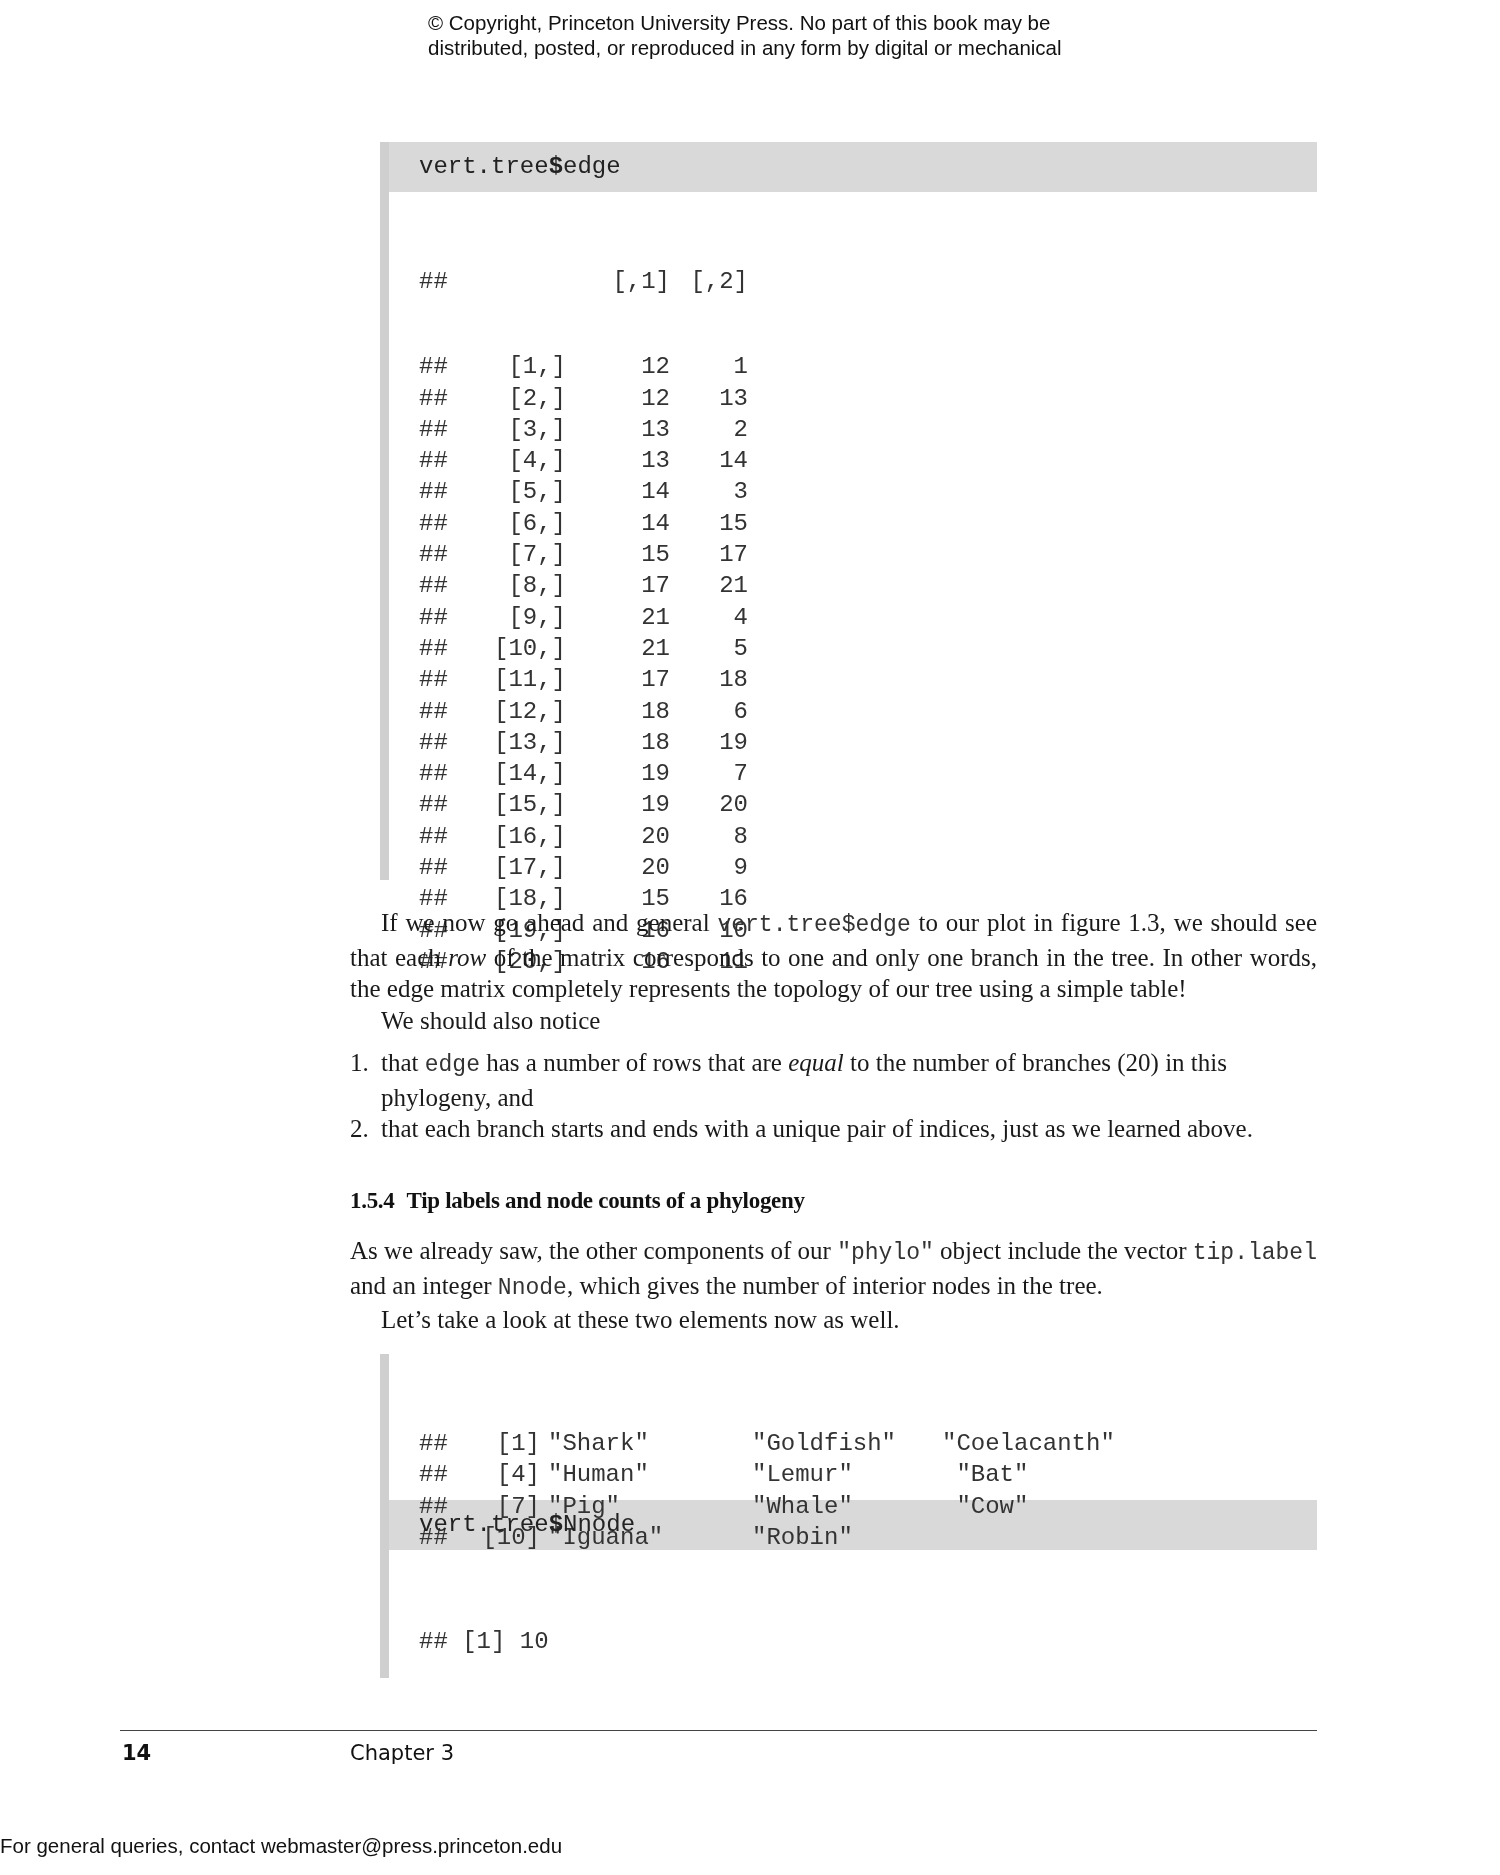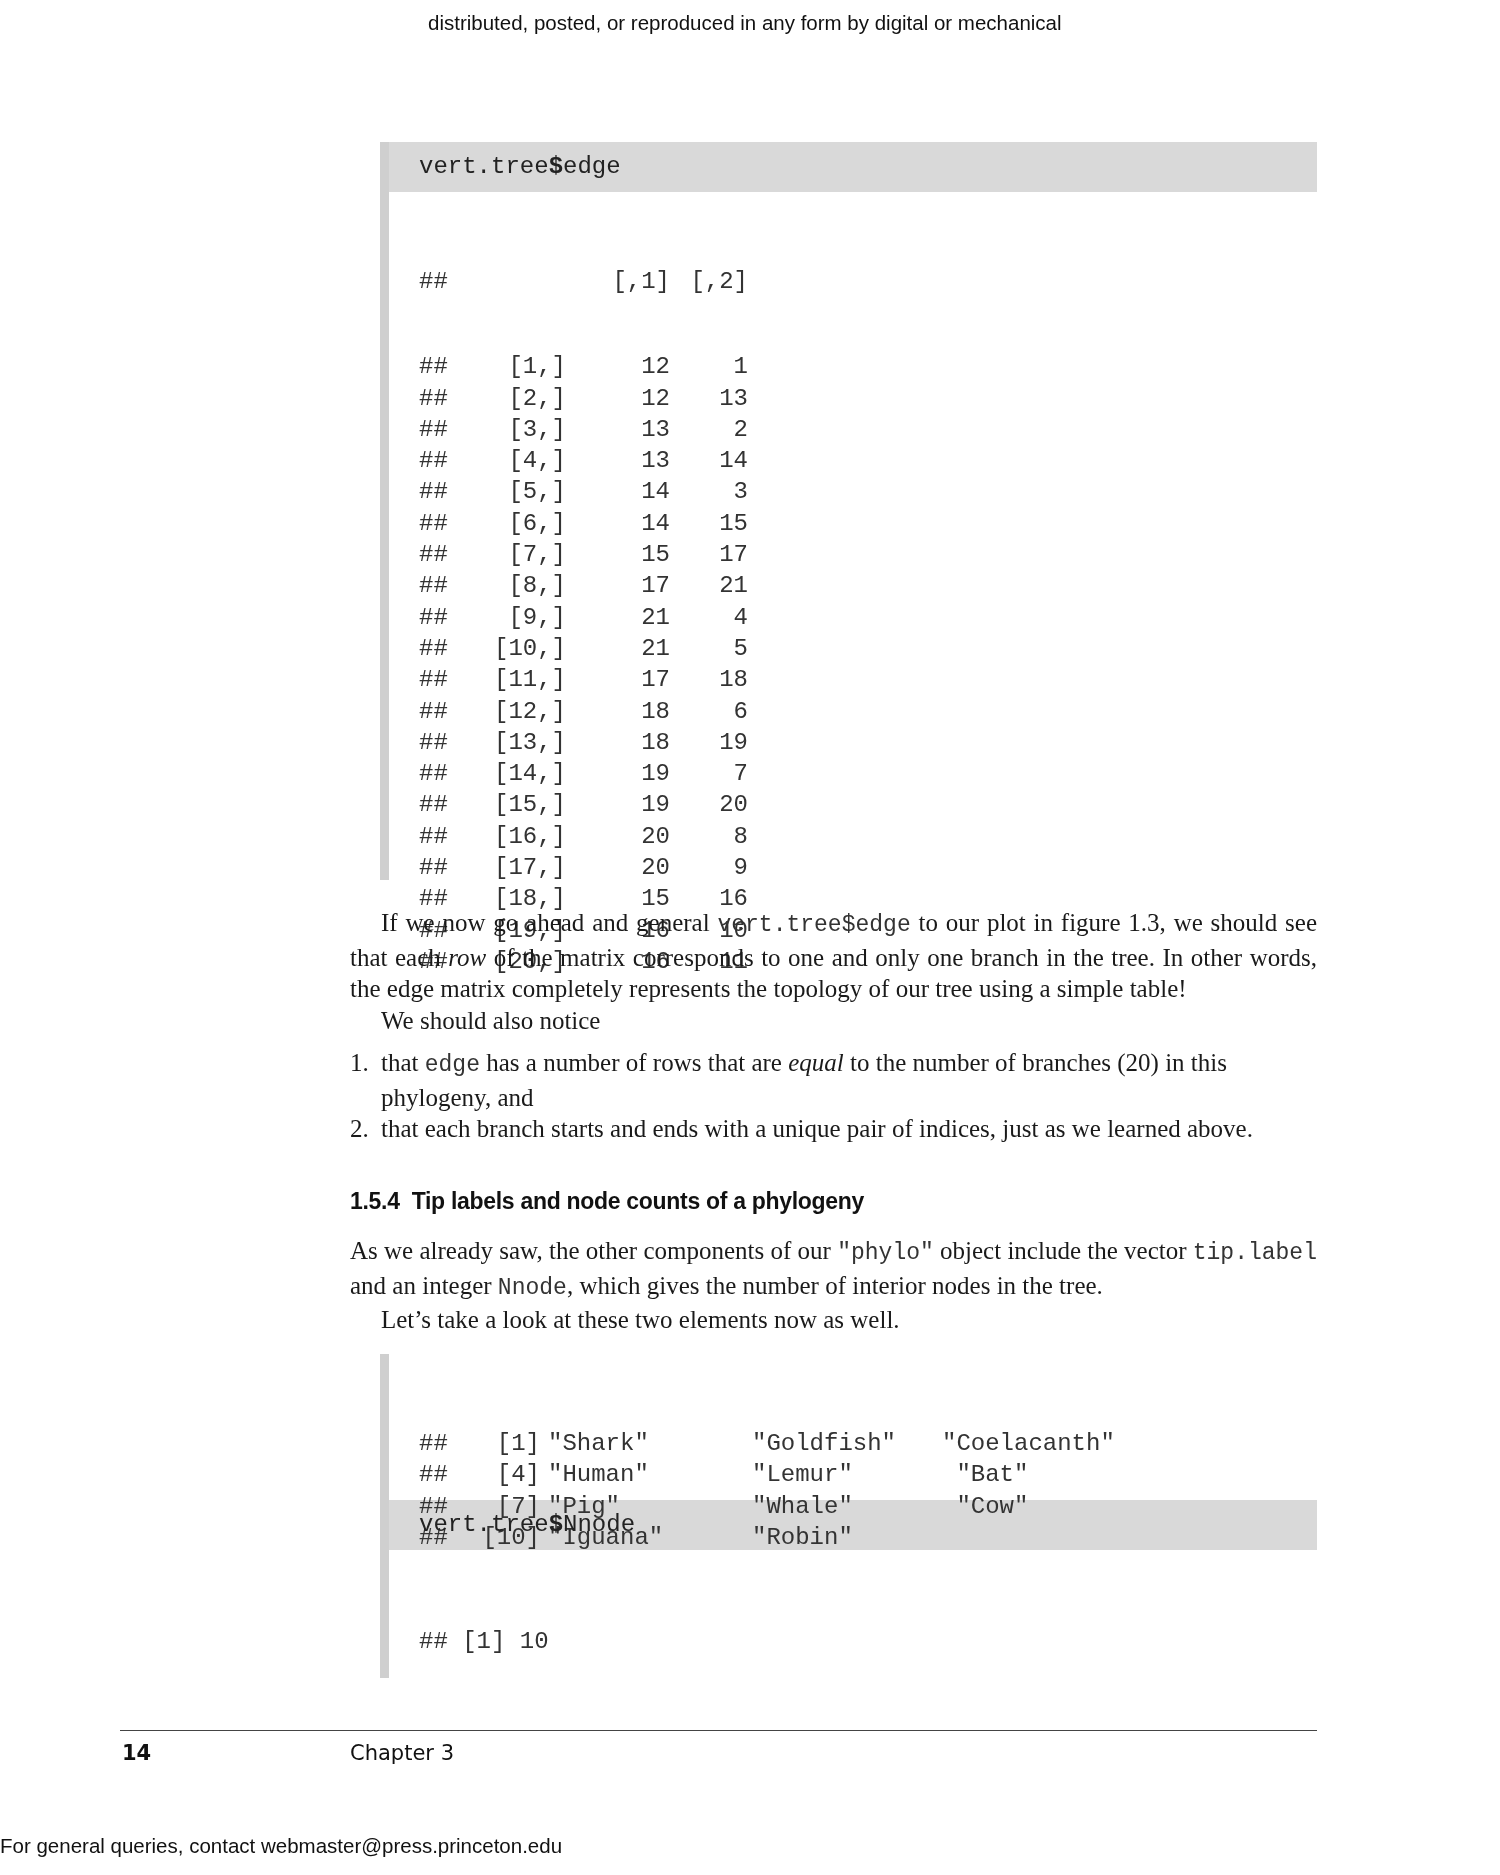--- a/index.html
+++ b/index.html
@@ -15,37 +15,38 @@
   .c-idx { width:92px; text-align:right; }
   .c-v1 { width:104px; text-align:right; }
   .c-v2 { width:78px; text-align:right; }
   .serif { font-family:"Liberation Serif", serif; font-size:25px; line-height:31.5px; color:#1a1a1a; }
   .mono { font-family:"Liberation Mono", monospace; font-size:23px; color:#333; }
   .para { left:350px; width:967px; text-align:justify; }
   .indent { text-indent:31px; }
   .list { left:350px; width:967px; }
   .li { display:flex; }
   .li-num { width:31px; flex:none; }
-  .heading { left:350px; top:1188px; font-family:Liberation Sans, sans-serif; font-weight:bold; font-size:23px; color:#111; letter-spacing:-0.3px; }
+  .heading { left:350px; top:1188px; font-family:Liberation Serif, serif; font-weight:bold; font-size:23px; color:#111; letter-spacing:-0.3px; }
   .heading .num { margin-right:12px; }
   .tiprow { height:31.3px; line-height:31.3px; display:flex; }
   .t-hash { width:55px; }
   .t-idx { width:66px; text-align:right; }
   .t-a { width:204px; padding-left:8px; }
   .t-b { width:190px; }
   .t-c { width:200px; }
   .rule { left:120px; top:1730px; width:1197px; height:1px; background:#444; }
   .pagenum { left:122px; top:1741px; font-family:"DejaVu Sans", sans-serif; font-weight:bold; font-size:21px; color:#111; }
   .chapter { left:350px; top:1741px; font-family:"DejaVu Sans", sans-serif; font-size:21px; color:#111; }
   .contact { left:0; width:1500px; top:1834px; font-family:"Liberation Sans", sans-serif; font-size:20.5px; color:#111; }
 </style>
 </head>
 <body>
 
 <div class="abs copyright">
+  <div>© Copyright, Princeton University Press. No part of this book may be</div>
   <div>distributed, posted, or reproduced in any form by digital or mechanical</div>
 </div>
 
 <div class="codebox" style="top:142px; height:738px;">
   <div class="codehead"><span>vert.tree</span><b>$</b><span>edge</span></div>
   <div class="codeout" style="padding-top:20px;">
     <div class="row">
       <span class="c-hash">##</span>
       <span class="c-idx"></span>
       <span class="c-v1">[,1]</span>

